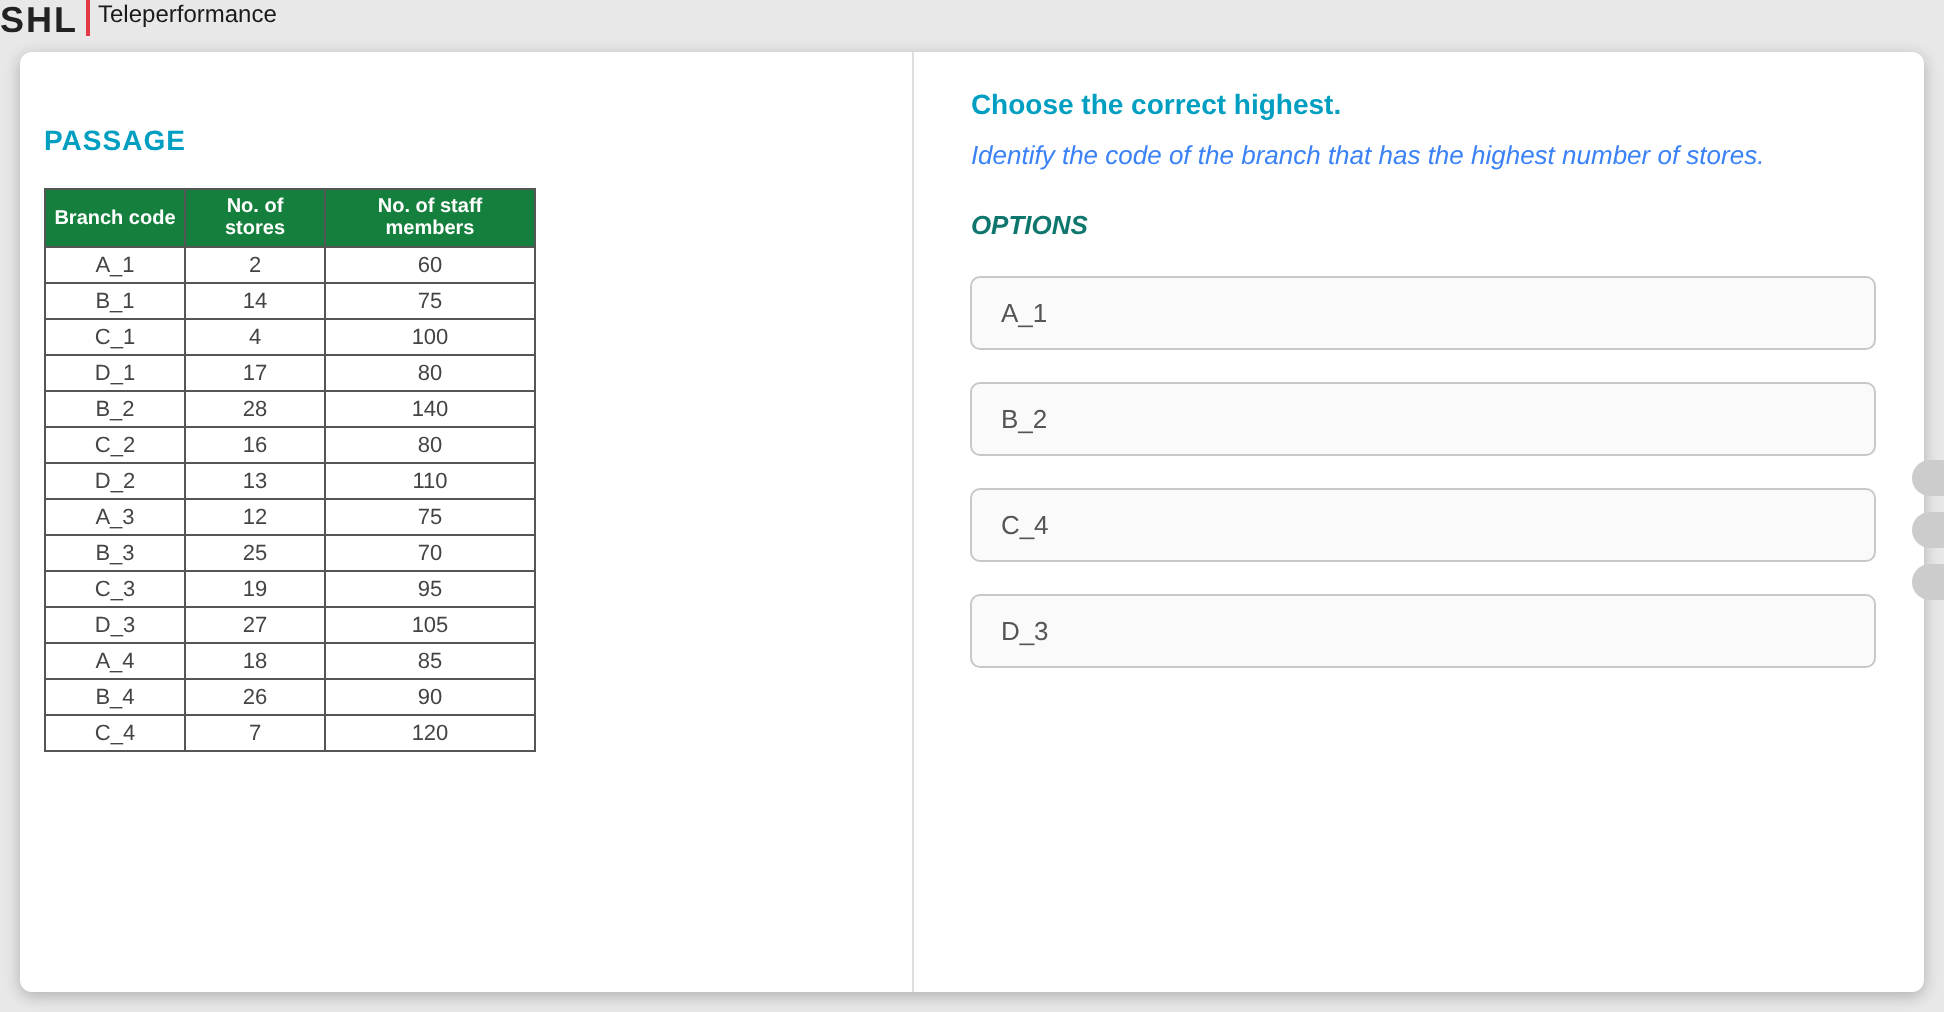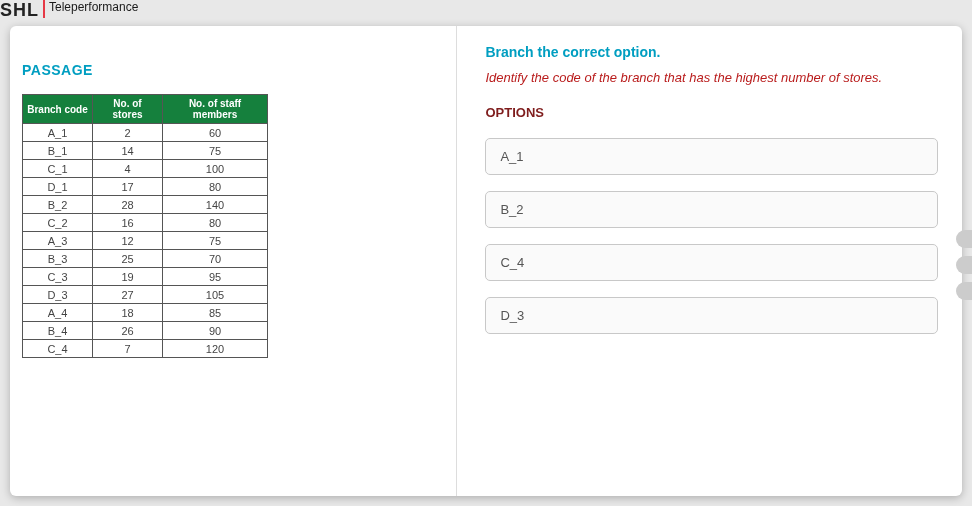--- a/index.html
+++ b/index.html
@@ -12,22 +12,22 @@
 .left { width:47%; padding:36px 12px; border-right:1px solid #ddd; }
 .right { flex:1; padding:18px 24px 18px 28px; position:relative; }
 .passage-title { color:#009ec1; font-weight:700; font-size:14px; letter-spacing:.5px; margin-bottom:16px; }
 table { border-collapse:collapse; font-size:11px; color:#444; }
 th, td { border:1px solid #555; padding:2px 6px; text-align:center; height:18px; }
 th { background:#15803d; color:#fff; font-weight:700; font-size:10px; padding:3px 4px; }
 th:nth-child(1){ width:70px; }
 th:nth-child(2){ width:70px; }
 th:nth-child(3){ width:105px; }
 .instr { color:#009ec1; font-weight:700; font-size:14px; margin-bottom:10px; }
-.question { font-size:13px; color:#b91c1c; font-style:italic; margin-bottom:20px; }
-.opts-title { color:#7f1d1d; font-weight:700; font-size:13px; margin-bottom:18px; }
+.question { font-size:13px; color:#3b82f6; font-style:italic; margin-bottom:20px; }
+.opts-title { color:#0f766e; font-weight:700; font-size:13px; margin-bottom:18px;font-style:italic; }
 .opt { border:1px solid #c8c8c8; border-radius:5px; padding:10px 14px; margin-bottom:16px; font-size:13px; color:#555; cursor:pointer; background:#fafafa; }
 .side-widgets { position:absolute; right:-2px; top:230px; display:flex; flex-direction:column; gap:8px; }
 .widget { width:18px; height:18px; border-radius:50% 0 0 50%; background:#ccc; }
 </style>
 </head>
 <body>
 
 <div class="header">
   <span class="logo">SHL</span>
   <span class="logo-sep"></span>
@@ -70,20 +70,25 @@
             <td>B_2</td>
             <td>28</td>
             <td>140</td>
           </tr>
           <tr>
             <td>C_2</td>
             <td>16</td>
             <td>80</td>
           </tr>
           <tr>
+            <td>D_2</td>
+            <td>13</td>
+            <td>110</td>
+          </tr>
+          <tr>
             <td>A_3</td>
             <td>12</td>
             <td>75</td>
           </tr>
           <tr>
             <td>B_3</td>
             <td>25</td>
             <td>70</td>
           </tr>
           <tr>
@@ -108,21 +113,21 @@
           </tr>
           <tr>
             <td>C_4</td>
             <td>7</td>
             <td>120</td>
           </tr>
         </tbody>
     </table>
   </div>
   <div class="right">
-    <div class="instr">Branch the correct option.</div>
+    <div class="instr">Choose the correct highest.</div>
     <div class="question">Identify the code of the branch that has the highest number of stores.</div>
     <div class="opts-title">OPTIONS</div>
     <div id="opts">
         <div class="opt">A_1</div>
         <div class="opt">B_2</div>
         <div class="opt">C_4</div>
         <div class="opt">D_3</div>
       </div>
   </div>
 </div>

